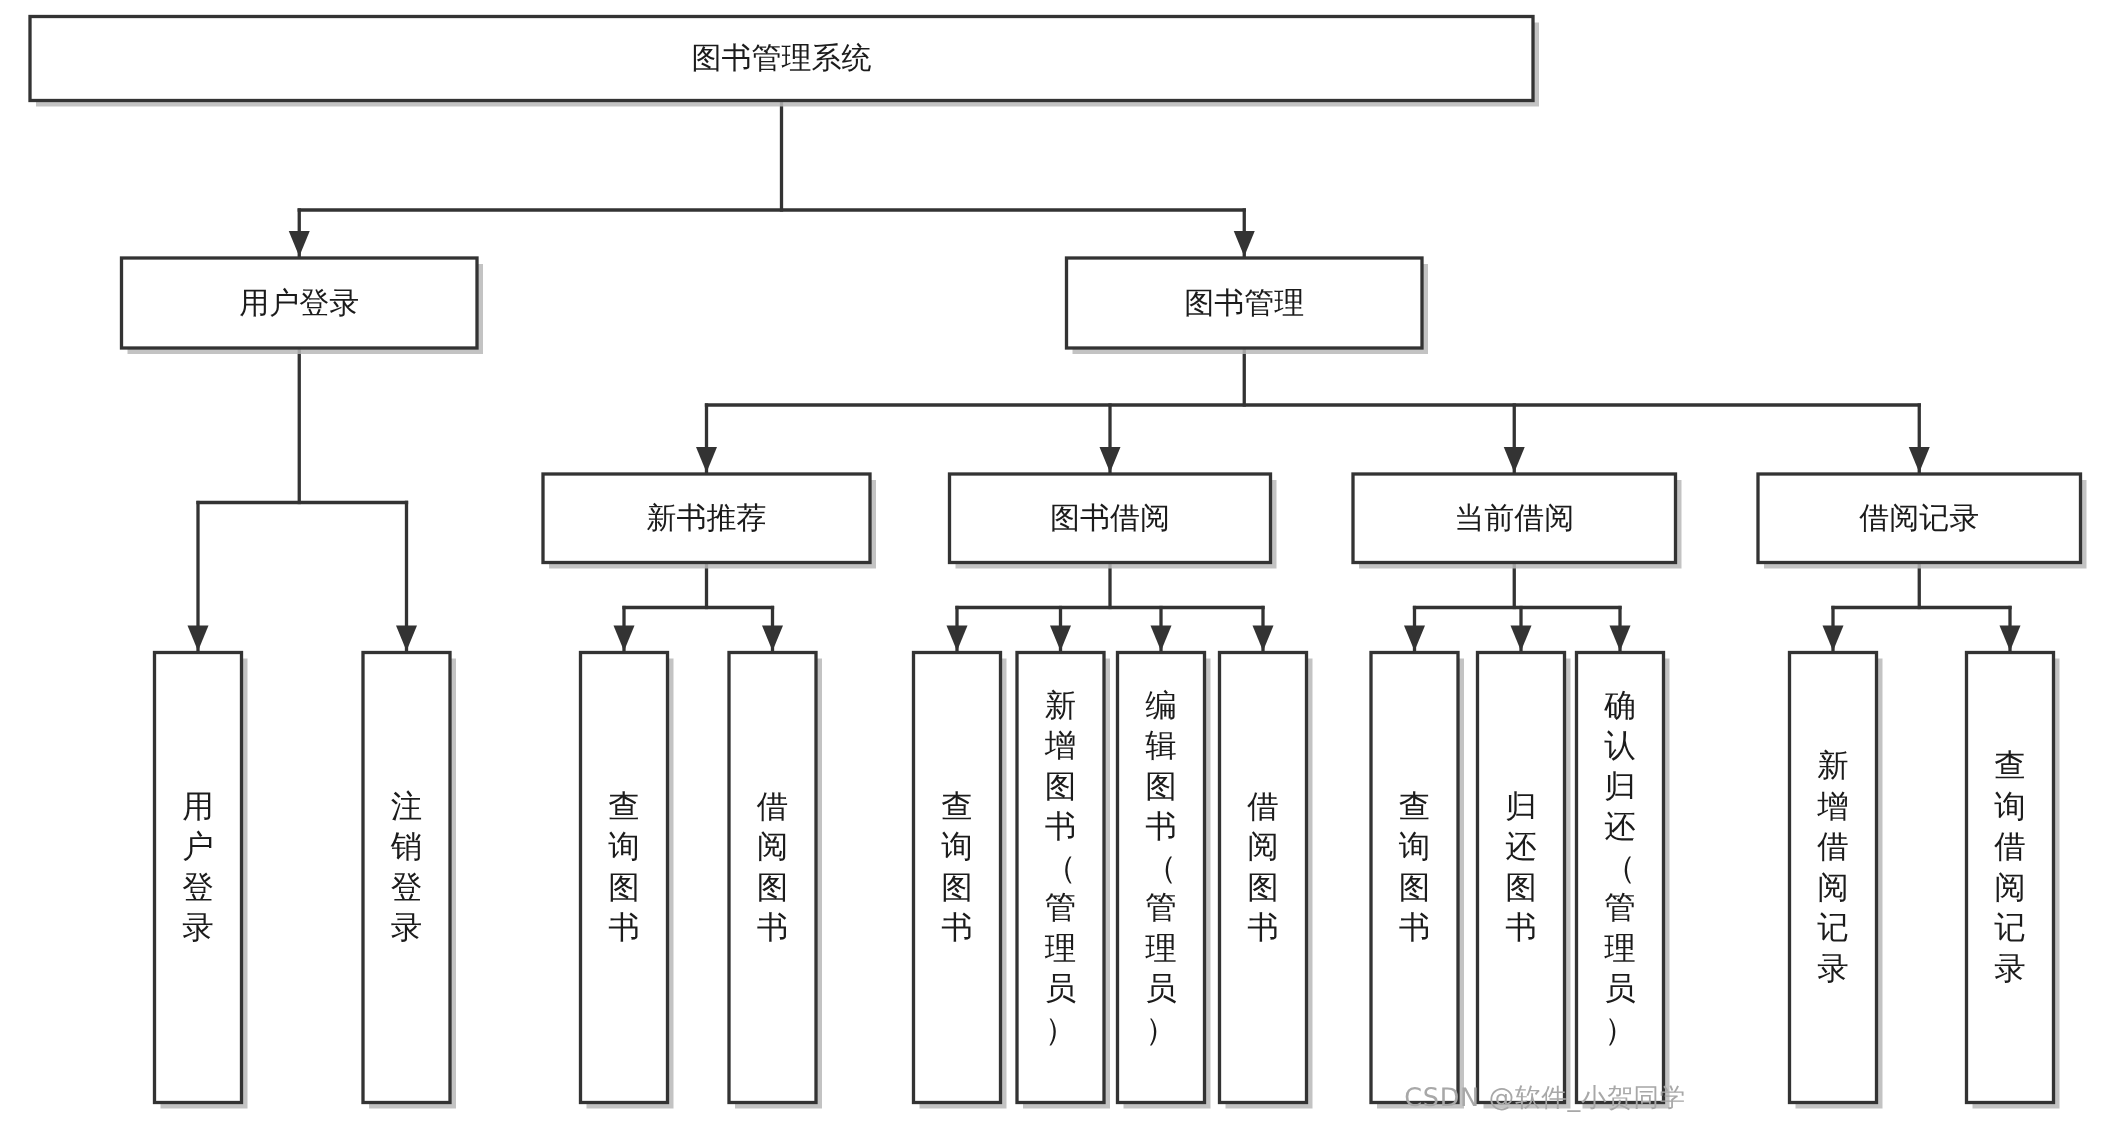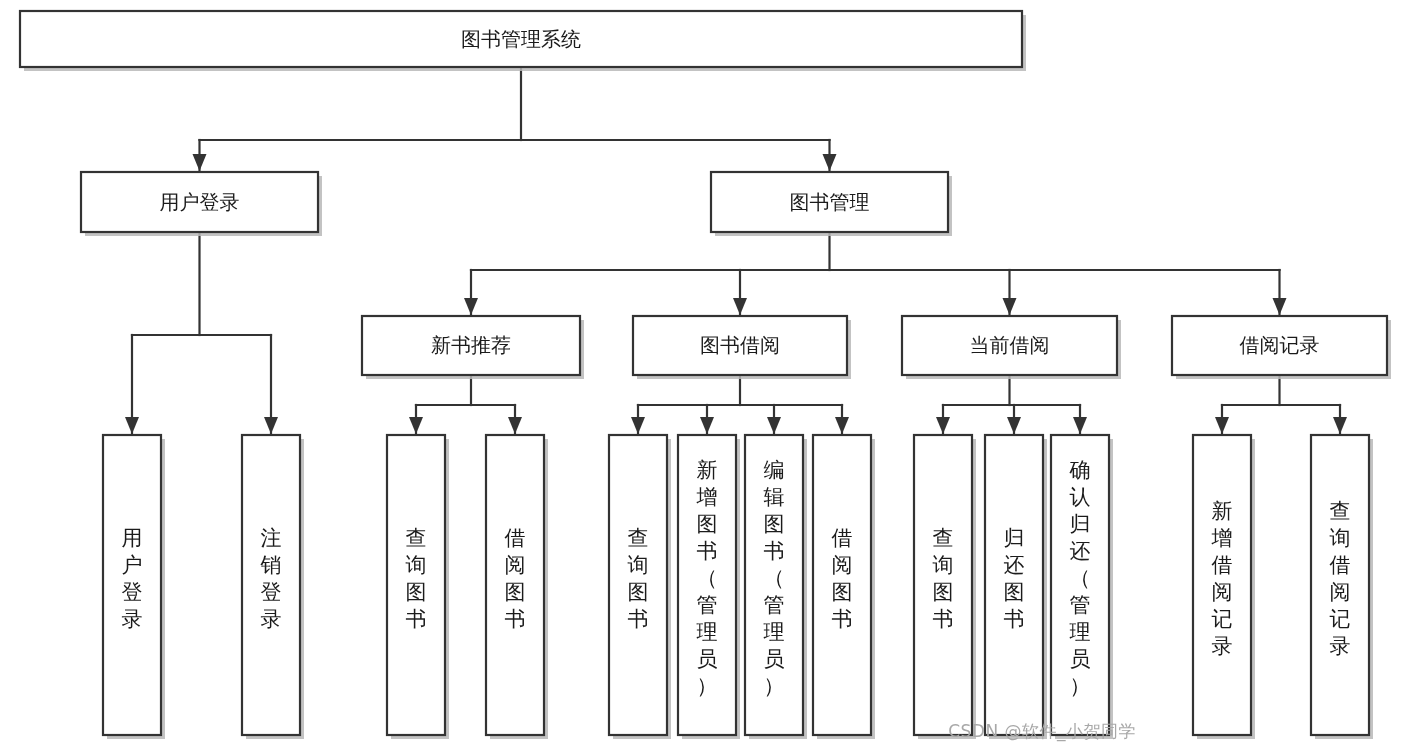--- a/index.html
+++ b/index.html
@@ -56,21 +56,21 @@
     dominant-baseline: middle;
   }
   .node-label-v {
     font-family: "DejaVu Sans", "Liberation Sans", sans-serif;
     font-size: 21px;
     fill: #1b1b1b;
     text-anchor: middle;
   }
   .watermark-text {
     position: absolute;
-    right: 0;
+    right: 12px;
     bottom: 4px;
     font-family: "DejaVu Sans", "Liberation Sans", sans-serif;
     font-size: 17px;
     color: #a8a8a8;
     letter-spacing: 0.5px;
     white-space: nowrap;
     user-select: none;
   }
 </style>
 </head>

